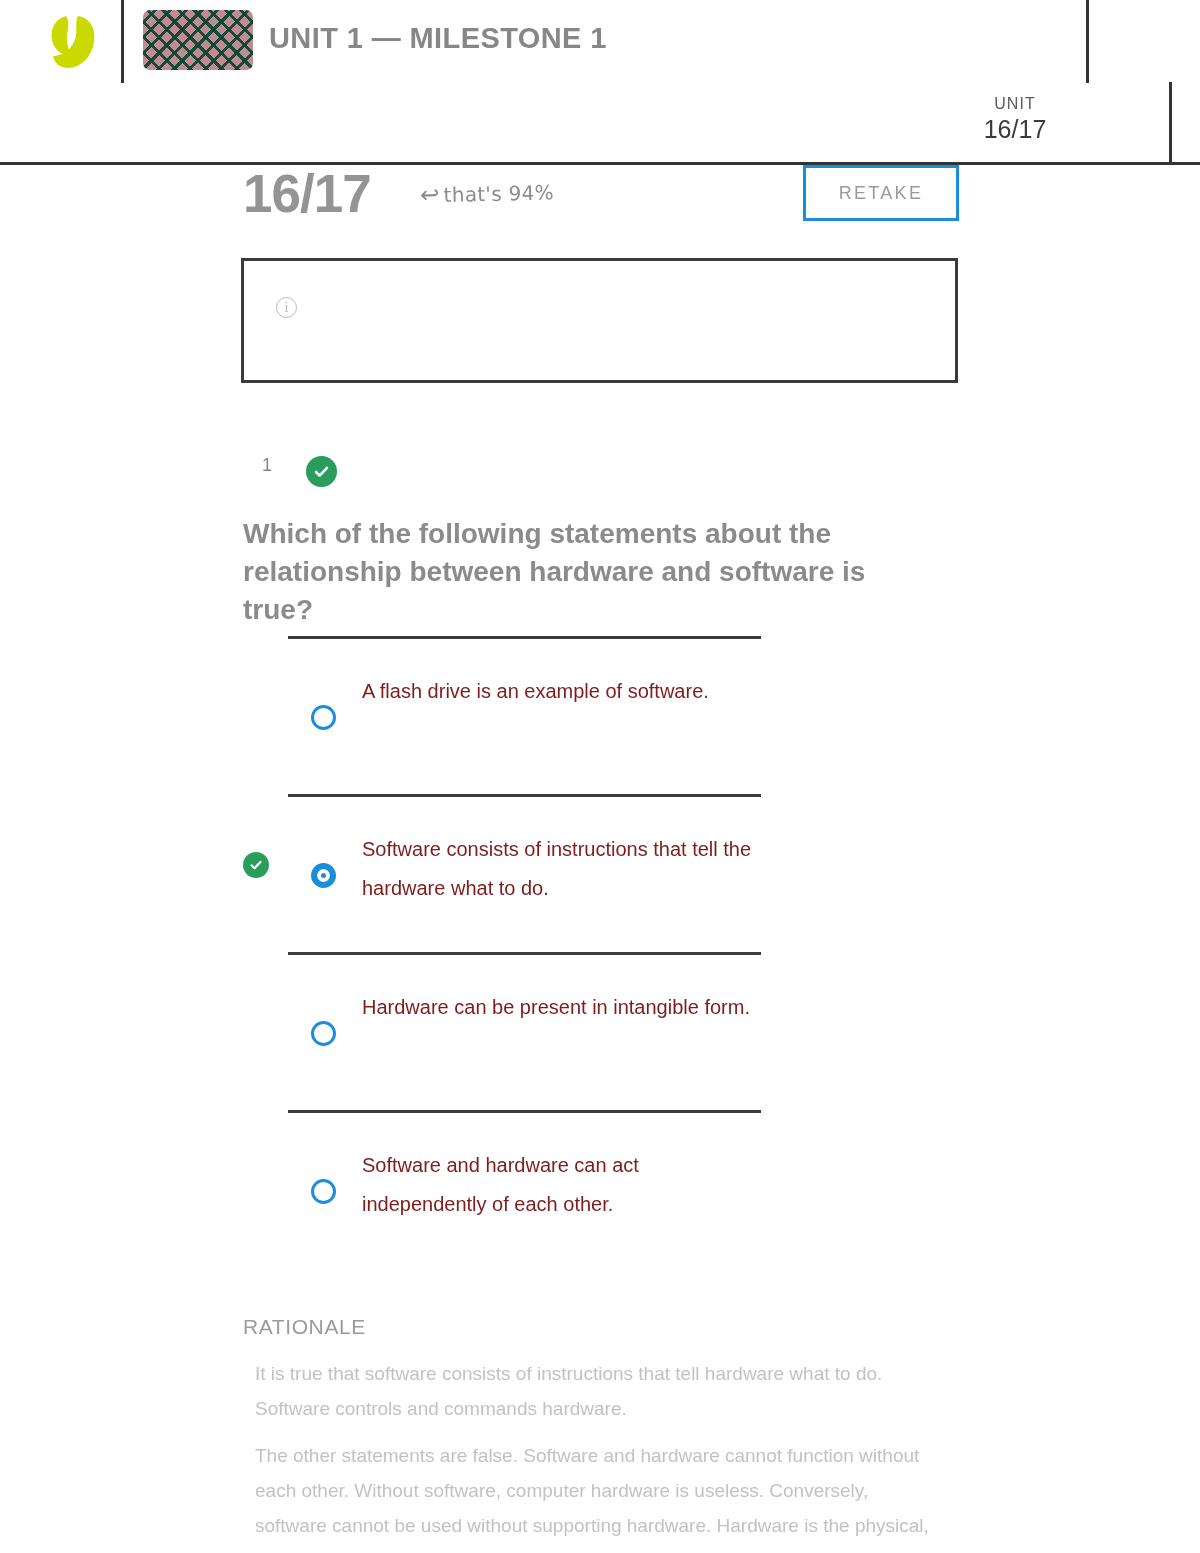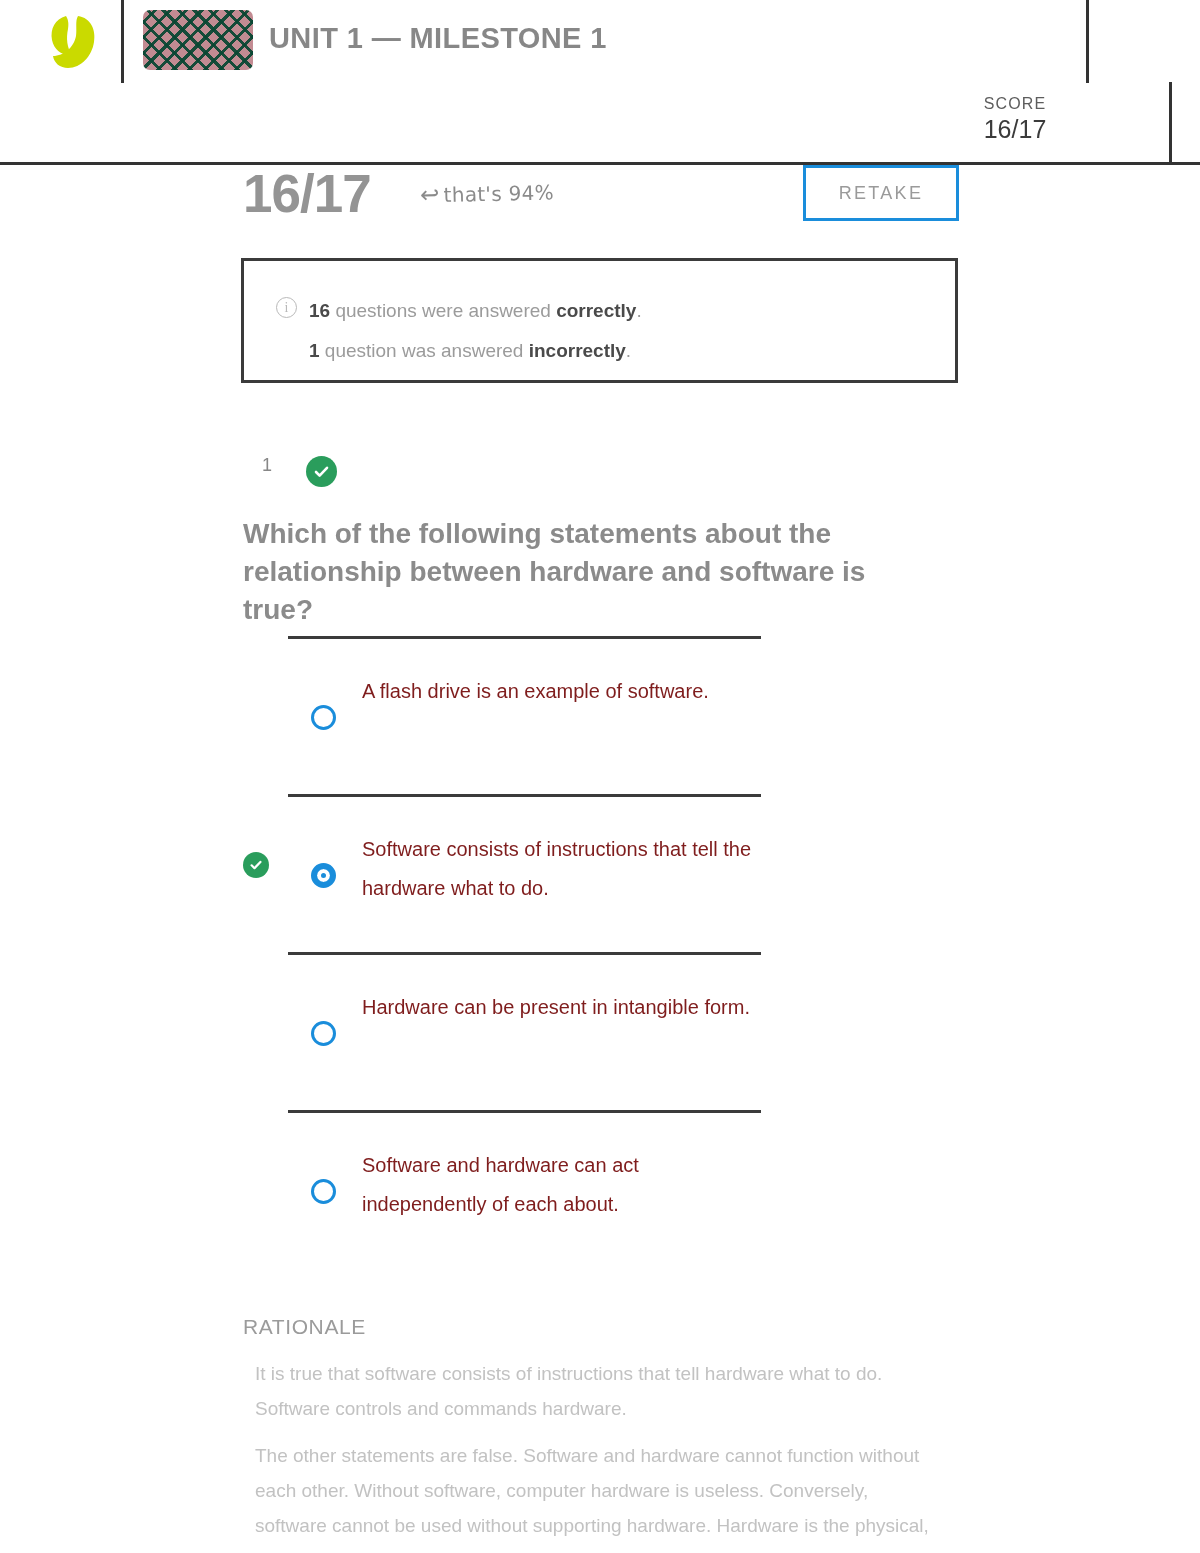--- a/index.html
+++ b/index.html
@@ -277,46 +277,38 @@
 
     <div class="logo-divider"></div>
 
     <div class="thumb"></div>
 
     <div class="unit-title">UNIT 1 — MILESTONE 1</div>
 
     <div class="header-divider"></div>
 
     <div class="score-box">
-      <div class="score-label">SCORE</div>
+      <div class="score-label">UNIT</div>
       <div class="score-value">16/17</div>
     </div>
 
     <div class="header-divider-2"></div>
     <div class="hrule"></div>
   </div>
 
   <div class="big-score">16/17</div>
 
   <div class="handnote">
     <span class="arrow">↩</span><span>that's 94%</span>
   </div>
 
   <button class="retake-btn">RETAKE</button>
 
   <div class="info-box">
     <div class="info-icon">i</div>
-    <div class="info-lines">
-      <div>
-        <b>16</b><span> questions were answered </span><b>correctly</b><span>.</span>
-      </div>
-      <div>
-        <b>1</b><span> question was answered </span><b>incorrectly</b><span>.</span>
-      </div>
-    </div>
   </div>
 
   <div class="q-num">1</div>
 
   <div class="q-badge">
     <svg width="17" height="17" viewBox="0 0 17 17" xmlns="http://www.w3.org/2000/svg">
       <path d="M3 9 L6.6 12.6 L14 4.8" stroke="#ffffff" stroke-width="2.6" fill="none" stroke-linecap="round" stroke-linejoin="round"></path>
     </svg>
   </div>
 
@@ -345,21 +337,21 @@
 
     <div class="option">
       <div class="opt-rule"></div>
       <div class="radio"></div>
       <div class="opt-text">Hardware can be present in intangible form.</div>
     </div>
 
     <div class="option">
       <div class="opt-rule"></div>
       <div class="radio"></div>
-      <div class="opt-text">Software and hardware can act independently of each about.</div>
+      <div class="opt-text">Software and hardware can act independently of each other.</div>
     </div>
   </div>
 
   <div class="rationale">
     <div class="rationale-title">RATIONALE</div>
     <div class="rationale-body">
       <p>It is true that software consists of instructions that tell hardware what to do. Software controls and commands hardware.</p>
       <p>The other statements are false. Software and hardware cannot function without each other. Without software, computer hardware is useless. Conversely, software cannot be used without supporting hardware. Hardware is the physical, tangible components of a</p>
     </div>
   </div>

